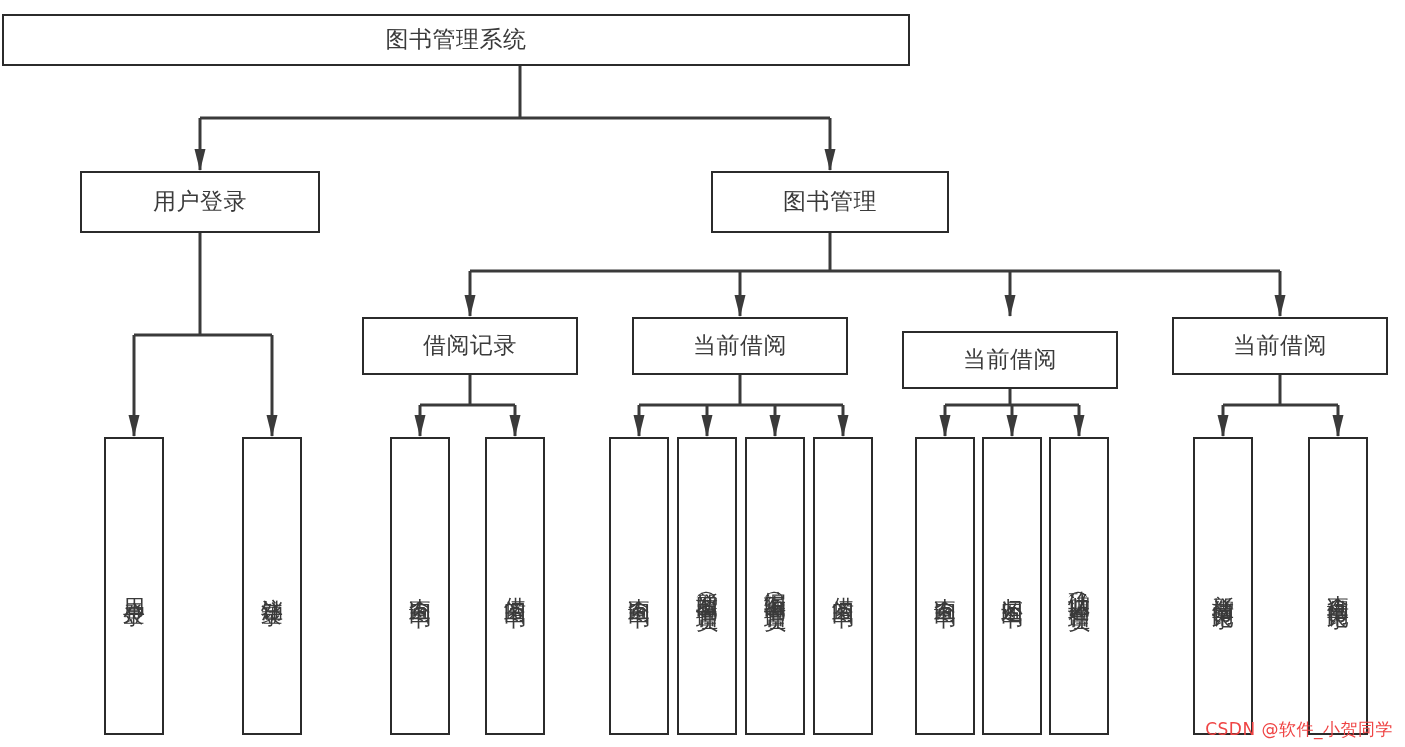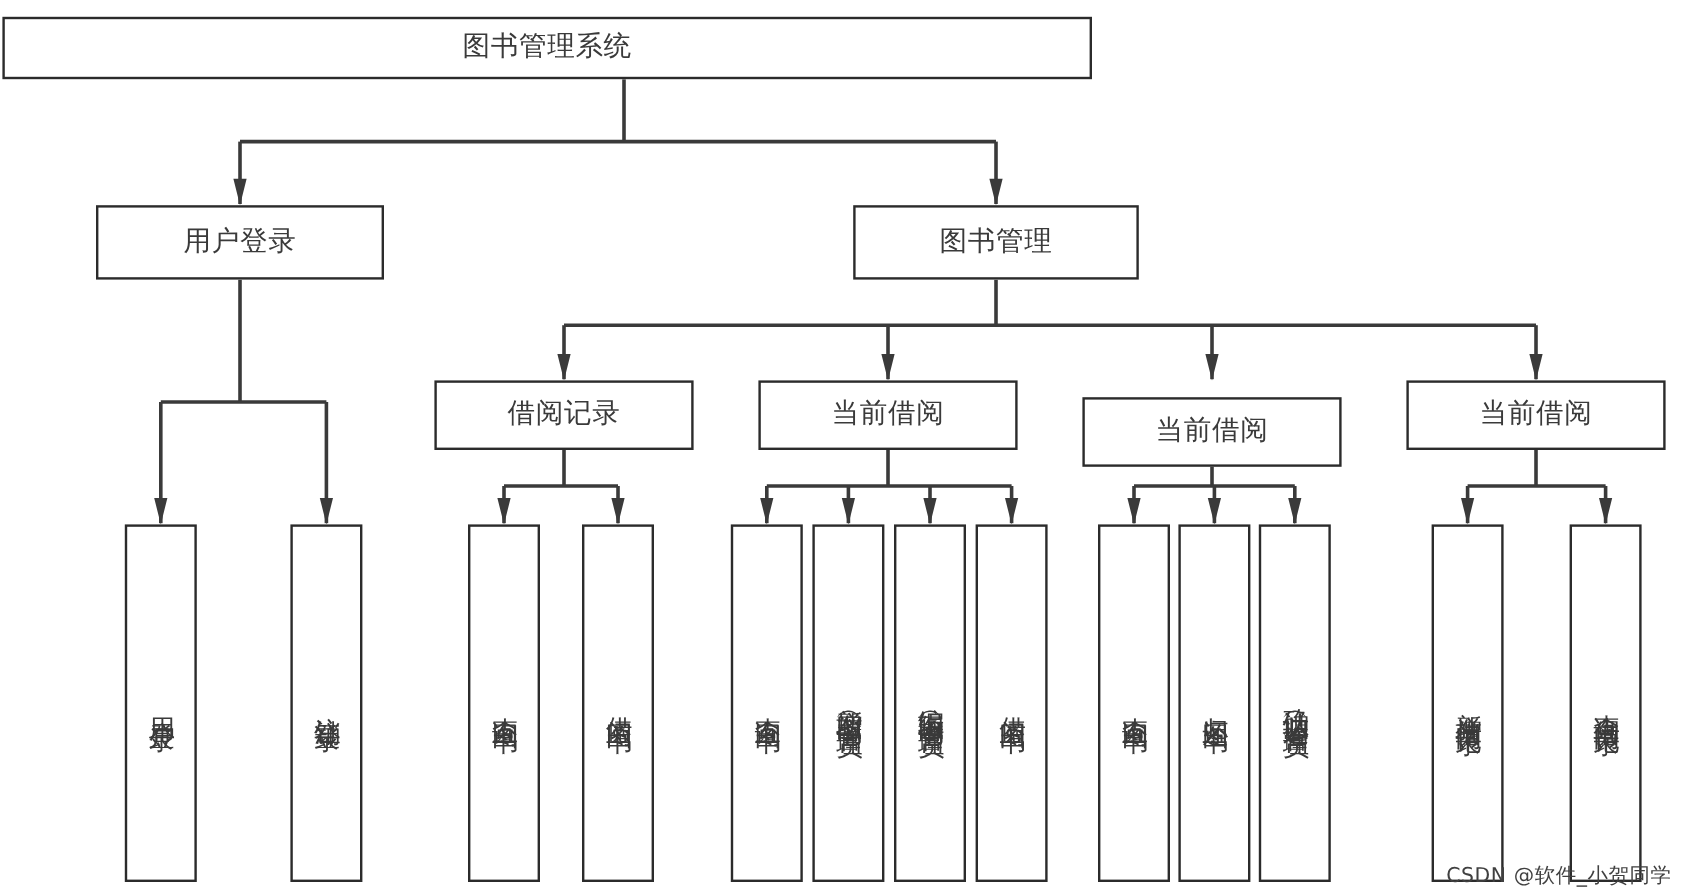--- a/index.html
+++ b/index.html
@@ -59,21 +59,21 @@
     line-height: 1.45;
     letter-spacing: 3px;
     max-height: 100%;
     white-space: nowrap;
   }
   .watermark {
     position: absolute;
     right: 12px;
     bottom: 6px;
     font-size: 17px;
-    color: #404040;
+    color: #ef4444;
     letter-spacing: 0.5px;
     white-space: nowrap;
   }
 </style>
 </head>
 <body>
 
 <div id="diagram-root">
 
   <svg class="wires" viewBox="0 0 1405 747" xmlns="http://www.w3.org/2000/svg">

